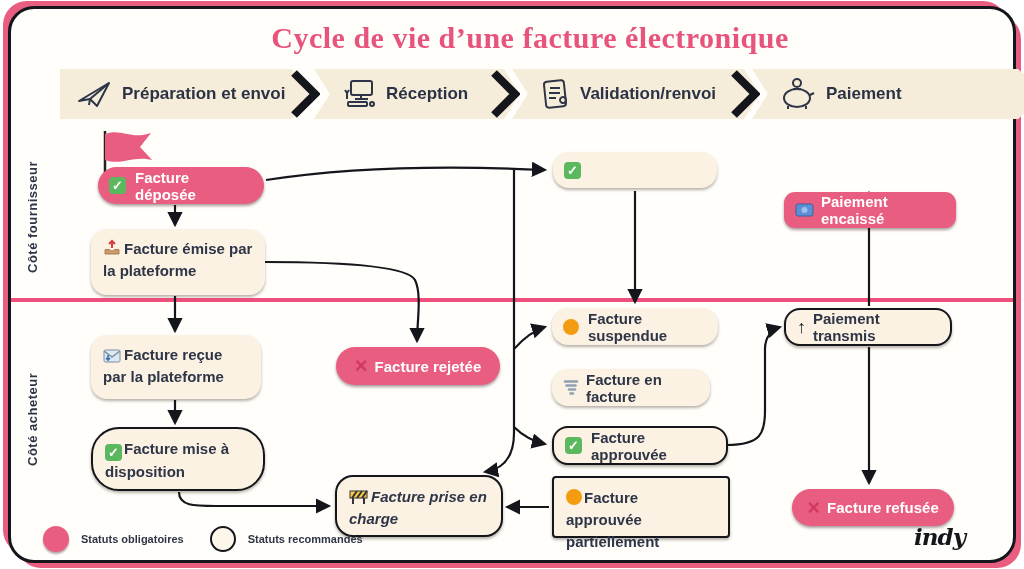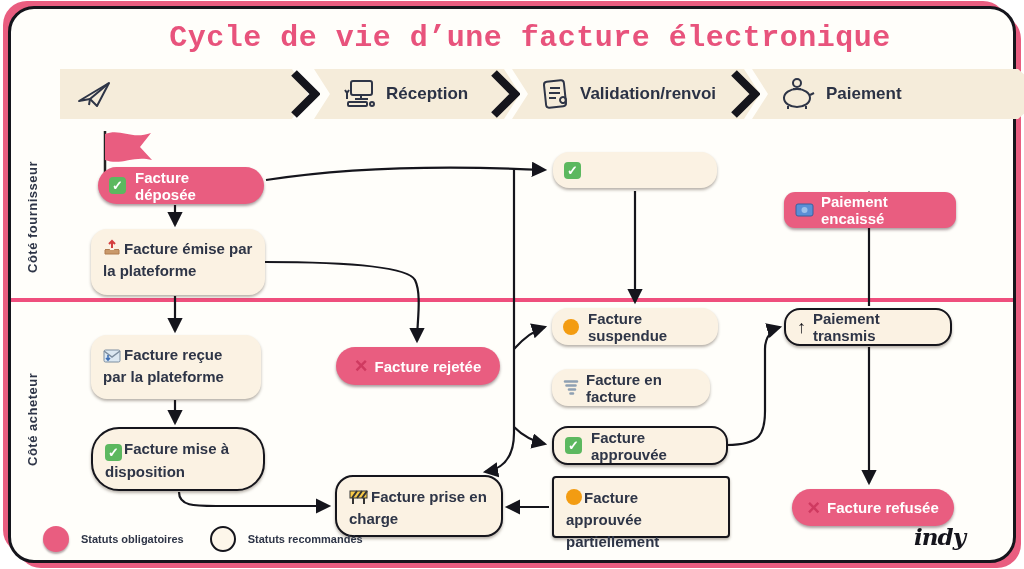--- a/index.html
+++ b/index.html
@@ -1,21 +1,21 @@
 <!DOCTYPE html>
 <html><head>
 <meta charset="utf-8">
 <style>
   html,body{margin:0;padding:0;width:1024px;height:569px;overflow:hidden;
     background:#ffffff;font-family:"Liberation Sans", sans-serif;}
   .card{position:absolute;left:8px;top:6px;width:1008px;height:557px;box-sizing:border-box;
     background:#fffefa;border:3px solid #15151c;border-radius:26px;
     box-shadow:-7px -7px 0 -2px #e95d80, 7px 7px 0 -2px #e95d80;}
   .title{position:absolute;top:12px;left:0;right:0;text-align:center;
-    font-family:Liberation Mono, monospace;font-weight:bold;font-size:30px;color:#e8537c;letter-spacing:.5px;padding-left:36px;}
+    font-family:Liberation Serif, serif;font-weight:bold;font-size:30px;color:#e8537c;letter-spacing:.5px;padding-left:36px;}
   
   .banner{position:absolute;left:49px;top:60px;width:958px;height:50px;}
   .phase{position:absolute;top:0;height:50px;background:#f5ecda;display:flex;align-items:center;gap:10px;
     font-weight:bold;font-size:17px;color:#2b3245;}
   .phase .plabel{white-space:nowrap;}
   .chev{position:absolute;top:1px;height:48px;width:30px;}
   .picon{flex:0 0 auto;display:flex;align-items:center;}
   
   .lane-label{position:absolute;left:14px;writing-mode:vertical-rl;transform:rotate(180deg);
     font-weight:bold;font-size:13px;color:#2e3547;text-align:center;letter-spacing:.5px;}
@@ -54,20 +54,21 @@
 
   <div class="banner">
     <div class="phase" style="left:0;width:232px;clip-path:polygon(0 0, calc(100% - 16px) 0, 100% 50%, calc(100% - 16px) 100%, 0 100%);padding-left:16px;">
       <span class="picon">
         <svg width="36" height="30" viewBox="0 0 36 30" fill="none" stroke="#2e3547" stroke-width="2" stroke-linejoin="round">
             <path d="M3,22 L33,4 L21,27 L14,20 Z"></path>
             <path d="M14,20 L33,4"></path>
             <path d="M14,20 L13,26"></path>
           </svg>
       </span>
+      <span class="plabel">Préparation et envoi</span>
     </div>
     <svg class="chev" style="left:230px;" viewBox="0 0 30 48">
         <path d="M4,3 L25,24 L4,45" fill="none" stroke="#15151c" stroke-width="8"></path>
       </svg>
     <div class="phase" style="left:254px;width:178px;clip-path:polygon(0 0, calc(100% - 16px) 0, 100% 50%, calc(100% - 16px) 100%, 0 100%, 16px 50%);padding-left:28px;">
       <span class="picon">
         <svg width="34" height="30" viewBox="0 0 34 30" fill="none" stroke="#2e3547" stroke-width="2">
             <rect x="9" y="2" width="21" height="14" rx="2"></rect>
             <path d="M19,16 v4 M13,20 h13"></path>
             <rect x="6" y="23" width="19" height="4" rx="1"></rect>
@@ -169,21 +170,21 @@
         <path d="M5,6 v5 M3,9 l2,2 2,-2" fill="none" stroke="#3f6fb5" stroke-width="1.6"></path>
       </svg><span>Facture reçue par la plateforme</span>
   </div>
   <div class="status soft multi rec" style="left:80px;top:418px;width:174px;height:64px;border-radius:28px;">
     <span class="chk">✓</span><span>Facture mise à disposition</span>
   </div>
   <div class="status pill single" style="left:325px;top:338px;width:164px;height:38px;">
     <span class="crossx">×</span>
     <span>Facture rejetée</span>
   </div>
-  <div class="status soft multi rec" style="left:324px;top:466px;width:168px;height:62px;border-radius:18px;">
+  <div class="status soft multi rec" style="left:324px;top:466px;width:168px;height:62px;border-radius:18px;font-style:italic;">
     <svg class="inl-svg" width="19" height="15" viewBox="0 0 19 15">
         <rect x="1" y="1" width="17" height="7" fill="#f7c948" stroke="#333" stroke-width="1"></rect>
         <path d="M3,8 L8,1 M8,8 L13,1 M13,8 L18,1" stroke="#333" stroke-width="2"></path>
         <path d="M4,8 v6 M15,8 v6" stroke="#333" stroke-width="2"></path>
       </svg><span>Facture prise en charge</span>
   </div>
   <div class="status soft single" style="left:541px;top:299px;width:166px;height:37px;">
     <span class="odot"></span>
     <span>Facture suspendue</span>
   </div>

